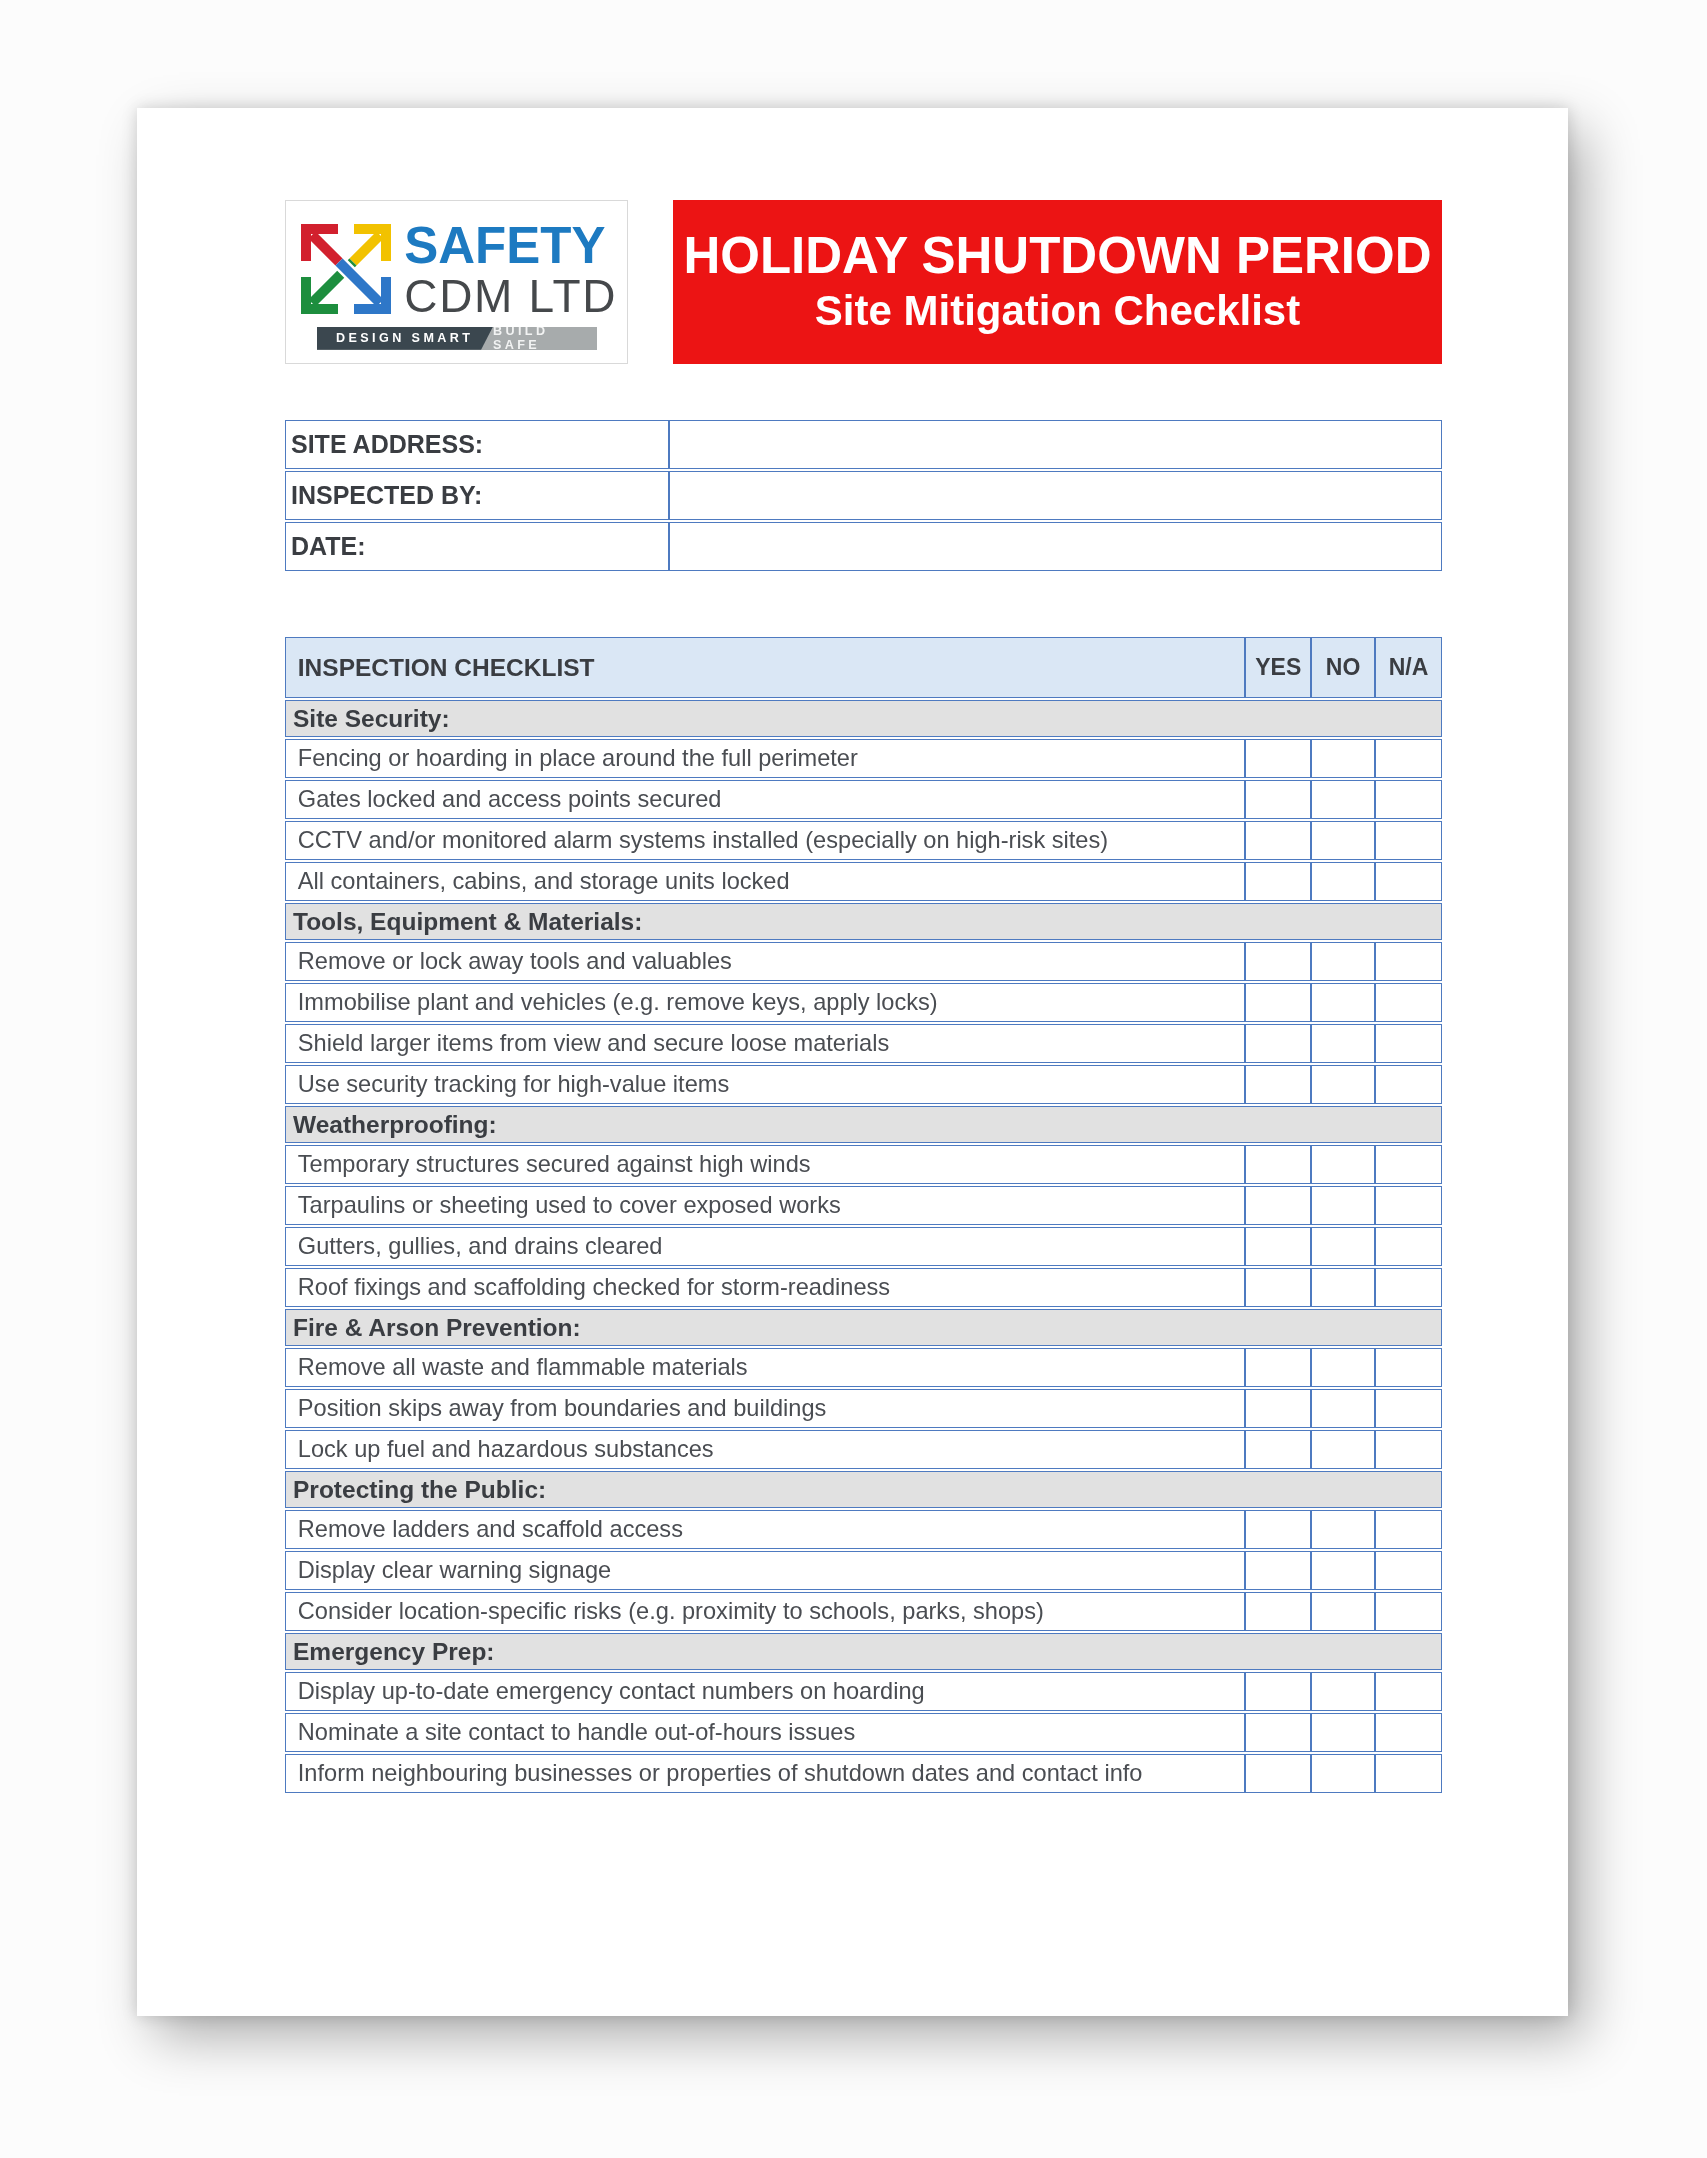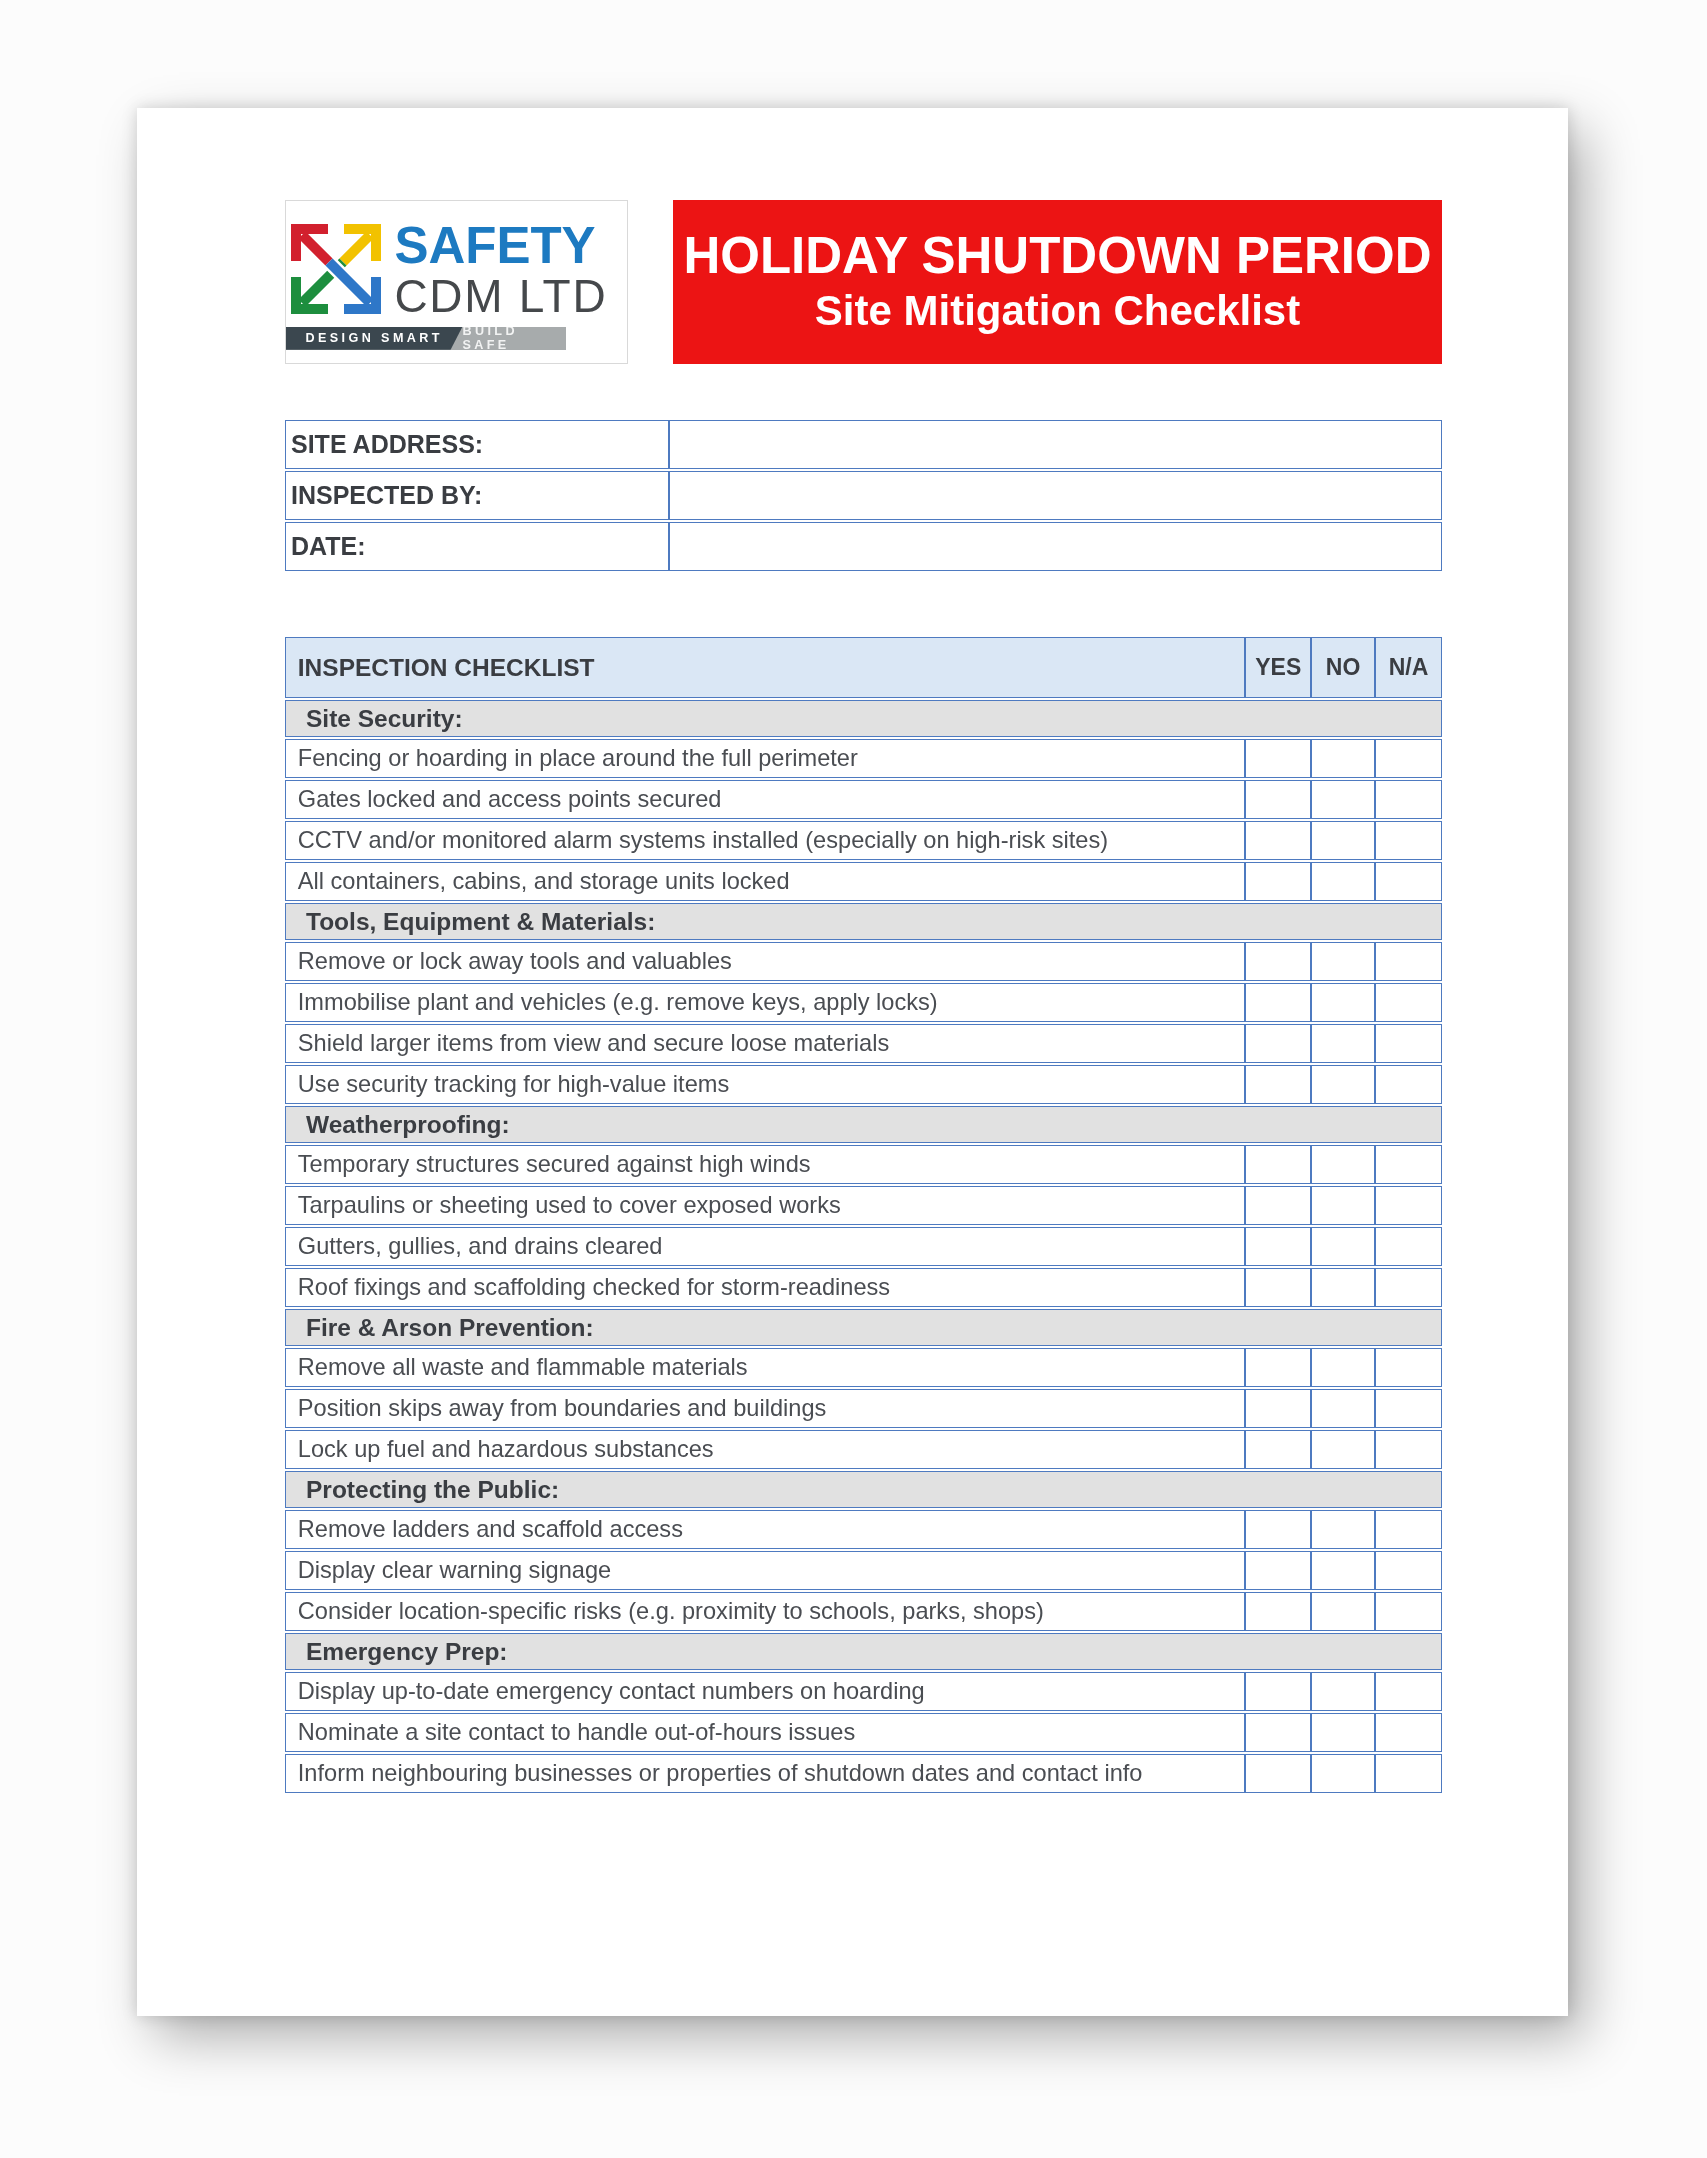--- a/index.html
+++ b/index.html
@@ -12,21 +12,21 @@
     position:absolute;left:137px;top:108px;width:1431px;height:1908px;
     background:#ffffff;
     box-shadow:0 0 15px rgba(0,0,0,.16), 17px 22px 51px rgba(0,0,0,.30);
   }
   .content{position:absolute;left:148px;top:92px;width:1157px;}
 
   
   .header{display:flex;height:164px;}
   .logo-box{
     width:343px;box-sizing:border-box;border:1.7px solid #d9d9d9;background:#fff;
-    display:flex;flex-direction:column;align-items:flex-start;justify-content:center;
+    display:flex;flex-direction:column;align-items:center;justify-content:center;
   }
   .logo-row{display:flex;align-items:center;gap:8.4px;margin-top:5px;}
   .logo-knot{width:100px;height:100px;flex:0 0 auto;}
   .logo-names{display:flex;flex-direction:column;line-height:1;}
   .logo-name1{font-size:51px;font-weight:bold;color:var(--logo-blue,#1d7ac1);letter-spacing:0px;}
   .logo-name2{font-size:46px;font-weight:400;color:#45484b;letter-spacing:1.7px;margin-top:1.7px;}
   .logo-strip{
     position:relative;width:280px;height:23px;margin-top:7.6px;
     background:var(--strip-light,#a7abac);overflow:hidden;
     display:flex;align-items:center;
@@ -65,21 +65,21 @@
   .check-table col.c-no{width:5.5%;}
   .check-table col.c-na{width:5.8%;}
   .check-table th{
     height:61px;background:var(--hdr-fill,#dae7f5);vertical-align:middle;
     font-size:24.5px;font-weight:bold;color:#3a3d42;
   }
   .check-table th.main{text-align:left;padding-left:11.8px;}
   .check-table th.col{text-align:center;font-size:23px;}
   .section-cell{
     height:37px;background:var(--sec-fill,#e1e1e1);vertical-align:middle;
-    padding-left:20px;font-size:24.5px;font-weight:bold;color:#3a3d42;
+    padding-left:7px;font-size:24.5px;font-weight:bold;color:#3a3d42;
   }
   .item-cell{
     height:39px;vertical-align:middle;padding-left:11.8px;
     font-size:23.6px;color:#4a4d52;
   }
   .check-cell{height:39px;}
 </style>
 </head>
 <body>
 

